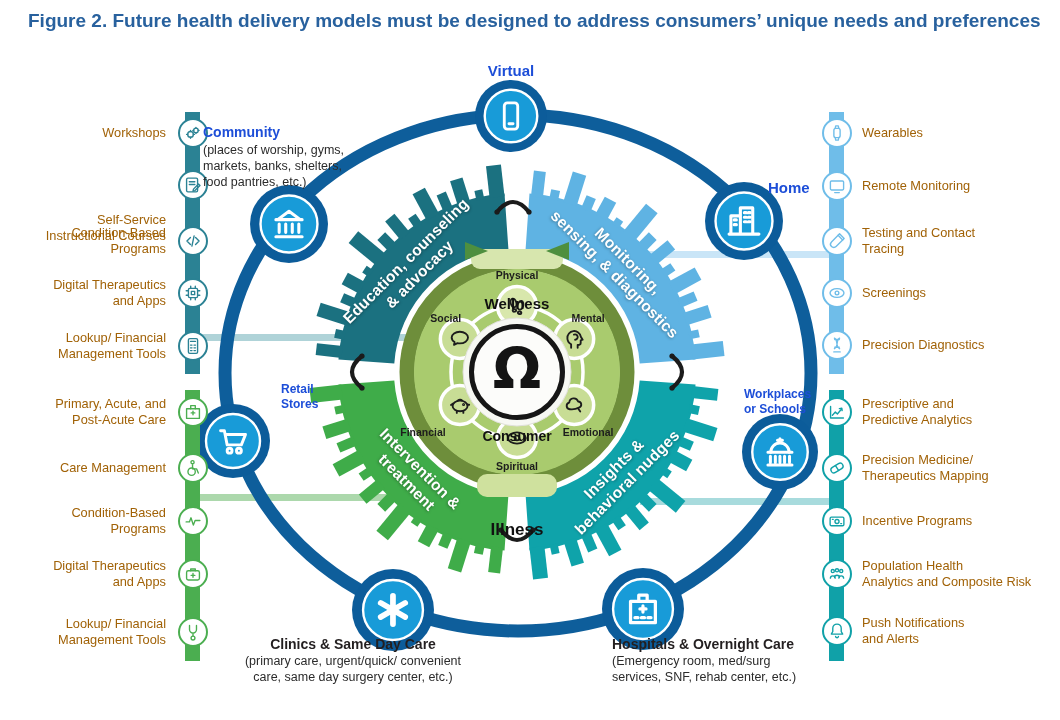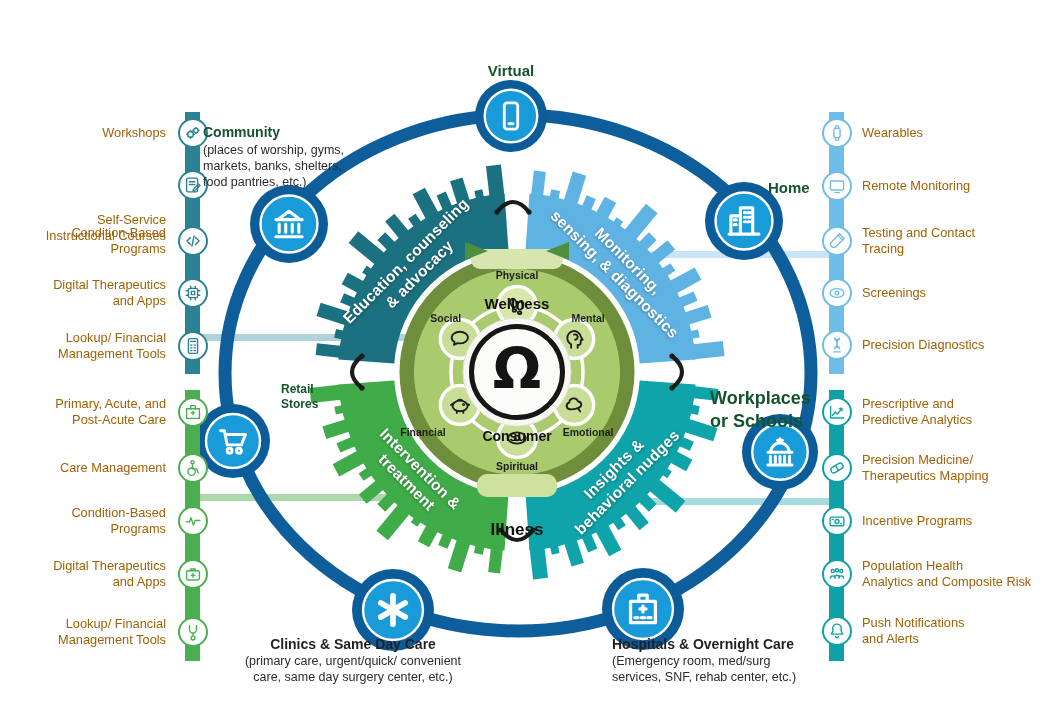--- a/index.html
+++ b/index.html
@@ -4,36 +4,37 @@
 <style>
   html,body{margin:0;padding:0;background:#fff;}
   .page{position:relative;width:1060px;height:720px;background:#fff;overflow:hidden;
         font-family:"Liberation Sans",sans-serif;color:#231f20;}
   .title{position:absolute;left:28px;top:10px;font-size:19px;font-weight:600;color:#28619E;margin:0;}
   .stage{position:absolute;left:0;top:0;width:1060px;height:720px;}
   #wheel{position:absolute;left:0;top:0;}
   .abs{position:absolute;}
   .pre{white-space:pre-line;}
   .bar{position:absolute;width:15px;}
-  .node-label{font-size:15px;font-weight:bold;color:#14532d;line-height:1.25;}
+  .node-label{font-size:15px;font-weight:bold;color:#1d4ed8;line-height:1.25;}
   .note{font-size:12.5px;font-weight:normal;color:#2b2b2b;line-height:1.28;}
   .caption-title{font-size:14px;font-weight:bold;line-height:1.3;}
   .quad-label{position:absolute;transform:translate(-50%,-50%) rotate(var(--rot));
       color:#fff;font-size:15.5px;font-weight:bold;text-align:center;line-height:1.22;
       letter-spacing:.2px;text-shadow:0 1px 3px rgba(0,0,0,.35);white-space:pre-line;}
   .list-label{position:absolute;font-size:12.8px;font-weight:normal;line-height:1.22;color:#a16207;white-space:pre-line;}
   .list-icon{position:absolute;width:30px;height:30px;border-radius:50%;background:#fff;
       box-sizing:border-box;display:flex;align-items:center;justify-content:center;}
   .dim-label{position:absolute;transform:translate(-50%,-50%);font-size:10.5px;font-weight:bold;color:#1d1d1d;}
   .band-label{position:absolute;transform:translate(-50%,-50%);font-weight:800;color:#111;margin-top:44px;}
 </style>
 </head>
 <body>
 
 <div class="page">
+  <h1 class="title">Figure 2. Future health delivery models must be designed to address consumers’ unique needs and preferences</h1>
 
   <div class="stage">
     <svg id="wheel" width="1060" height="720" viewBox="0 0 1060 720">
         <rect x="200" y="334" width="270" height="7" fill="#AFD3D8"></rect>
         <rect x="200" y="494" width="250" height="7" fill="#ACD8AC"></rect>
         <rect x="640" y="251" width="190" height="7" fill="#C9E5F7"></rect>
         <rect x="640" y="498" width="190" height="7" fill="#A8DBDD"></rect>
         <ellipse cx="518" cy="373" rx="293" ry="258" fill="none" stroke="#0E5E9B" stroke-width="13"></ellipse>
         <g>
           <path d="M 366.37 361.47 A 151 151 0 0 1 506.47 221.37" fill="none" stroke="#1B7180" stroke-width="56"></path>
@@ -435,21 +436,21 @@
       <div class="note pre">(places of worship, gyms,
 markets, banks, shelters,
 food pantries, etc.)</div>
     </div>
 
     <div class="abs node-label" style="left:768px;top:179px;">Home</div>
 
     <div class="abs node-label pre" style="left:281px;top:382px;font-size:12px;">Retail
 Stores</div>
 
-    <div class="abs node-label pre" style="left:710px;top:387px;font-size:18px;">Workplaces
+    <div class="abs node-label pre" style="left:744px;top:387px;font-size:12px;">Workplaces
 or Schools</div>
 
     <div class="abs" style="left:612px;top:635px;width:250px;">
       <div class="caption-title">Hospitals &amp; Overnight Care</div>
       <div class="note pre">(Emergency room, med/surg
 services, SNF, rehab center, etc.)</div>
     </div>
 
     <div class="abs" style="left:227px;top:635px;width:252px;text-align:center;">
       <div class="caption-title">Clinics &amp; Same Day Care</div>

